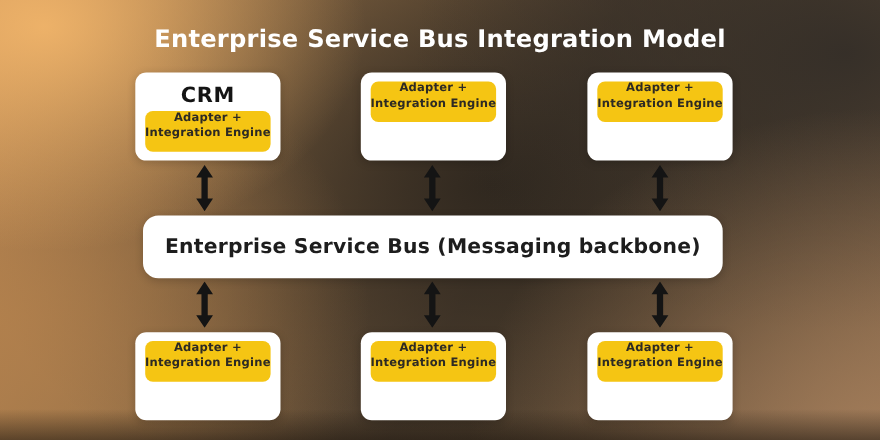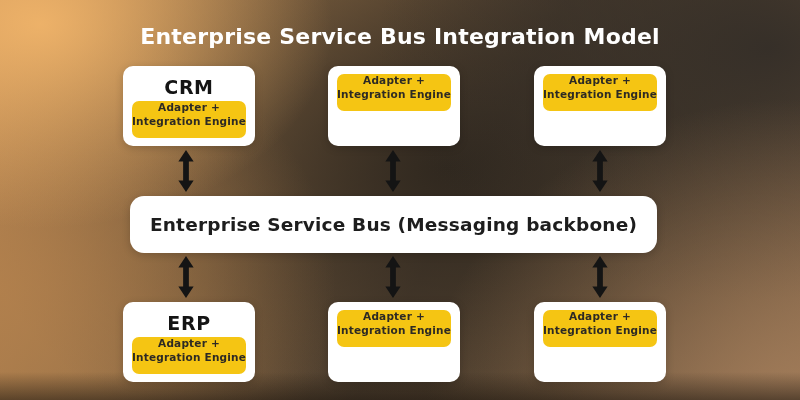--- a/index.html
+++ b/index.html
@@ -146,21 +146,20 @@
       <path d="M12 0 L20 12 L15 12 L15 32 L20 32 L12 44 L4 32 L9 32 L9 12 L4 12 Z" fill="#141414"></path>
     </svg>
   </div>
   <div class="connector conn-bottom conn-x3">
     <svg width="24" height="42" viewBox="0 0 24 44" aria-hidden="true">
       <path d="M12 0 L20 12 L15 12 L15 32 L20 32 L12 44 L4 32 L9 32 L9 12 L4 12 Z" fill="#141414"></path>
     </svg>
   </div>
 
   <div class="app-box row-bottom col-1">
-    <div class="app-name">ERP</div>
     <div class="badge">
       <span class="badge-line">Adapter +</span>
       <span class="badge-line">Integration Engine</span>
     </div>
   </div>
 
   <div class="app-box row-bottom col-2">
     <div class="badge">
       <span class="badge-line">Adapter +</span>
       <span class="badge-line">Integration Engine</span>

